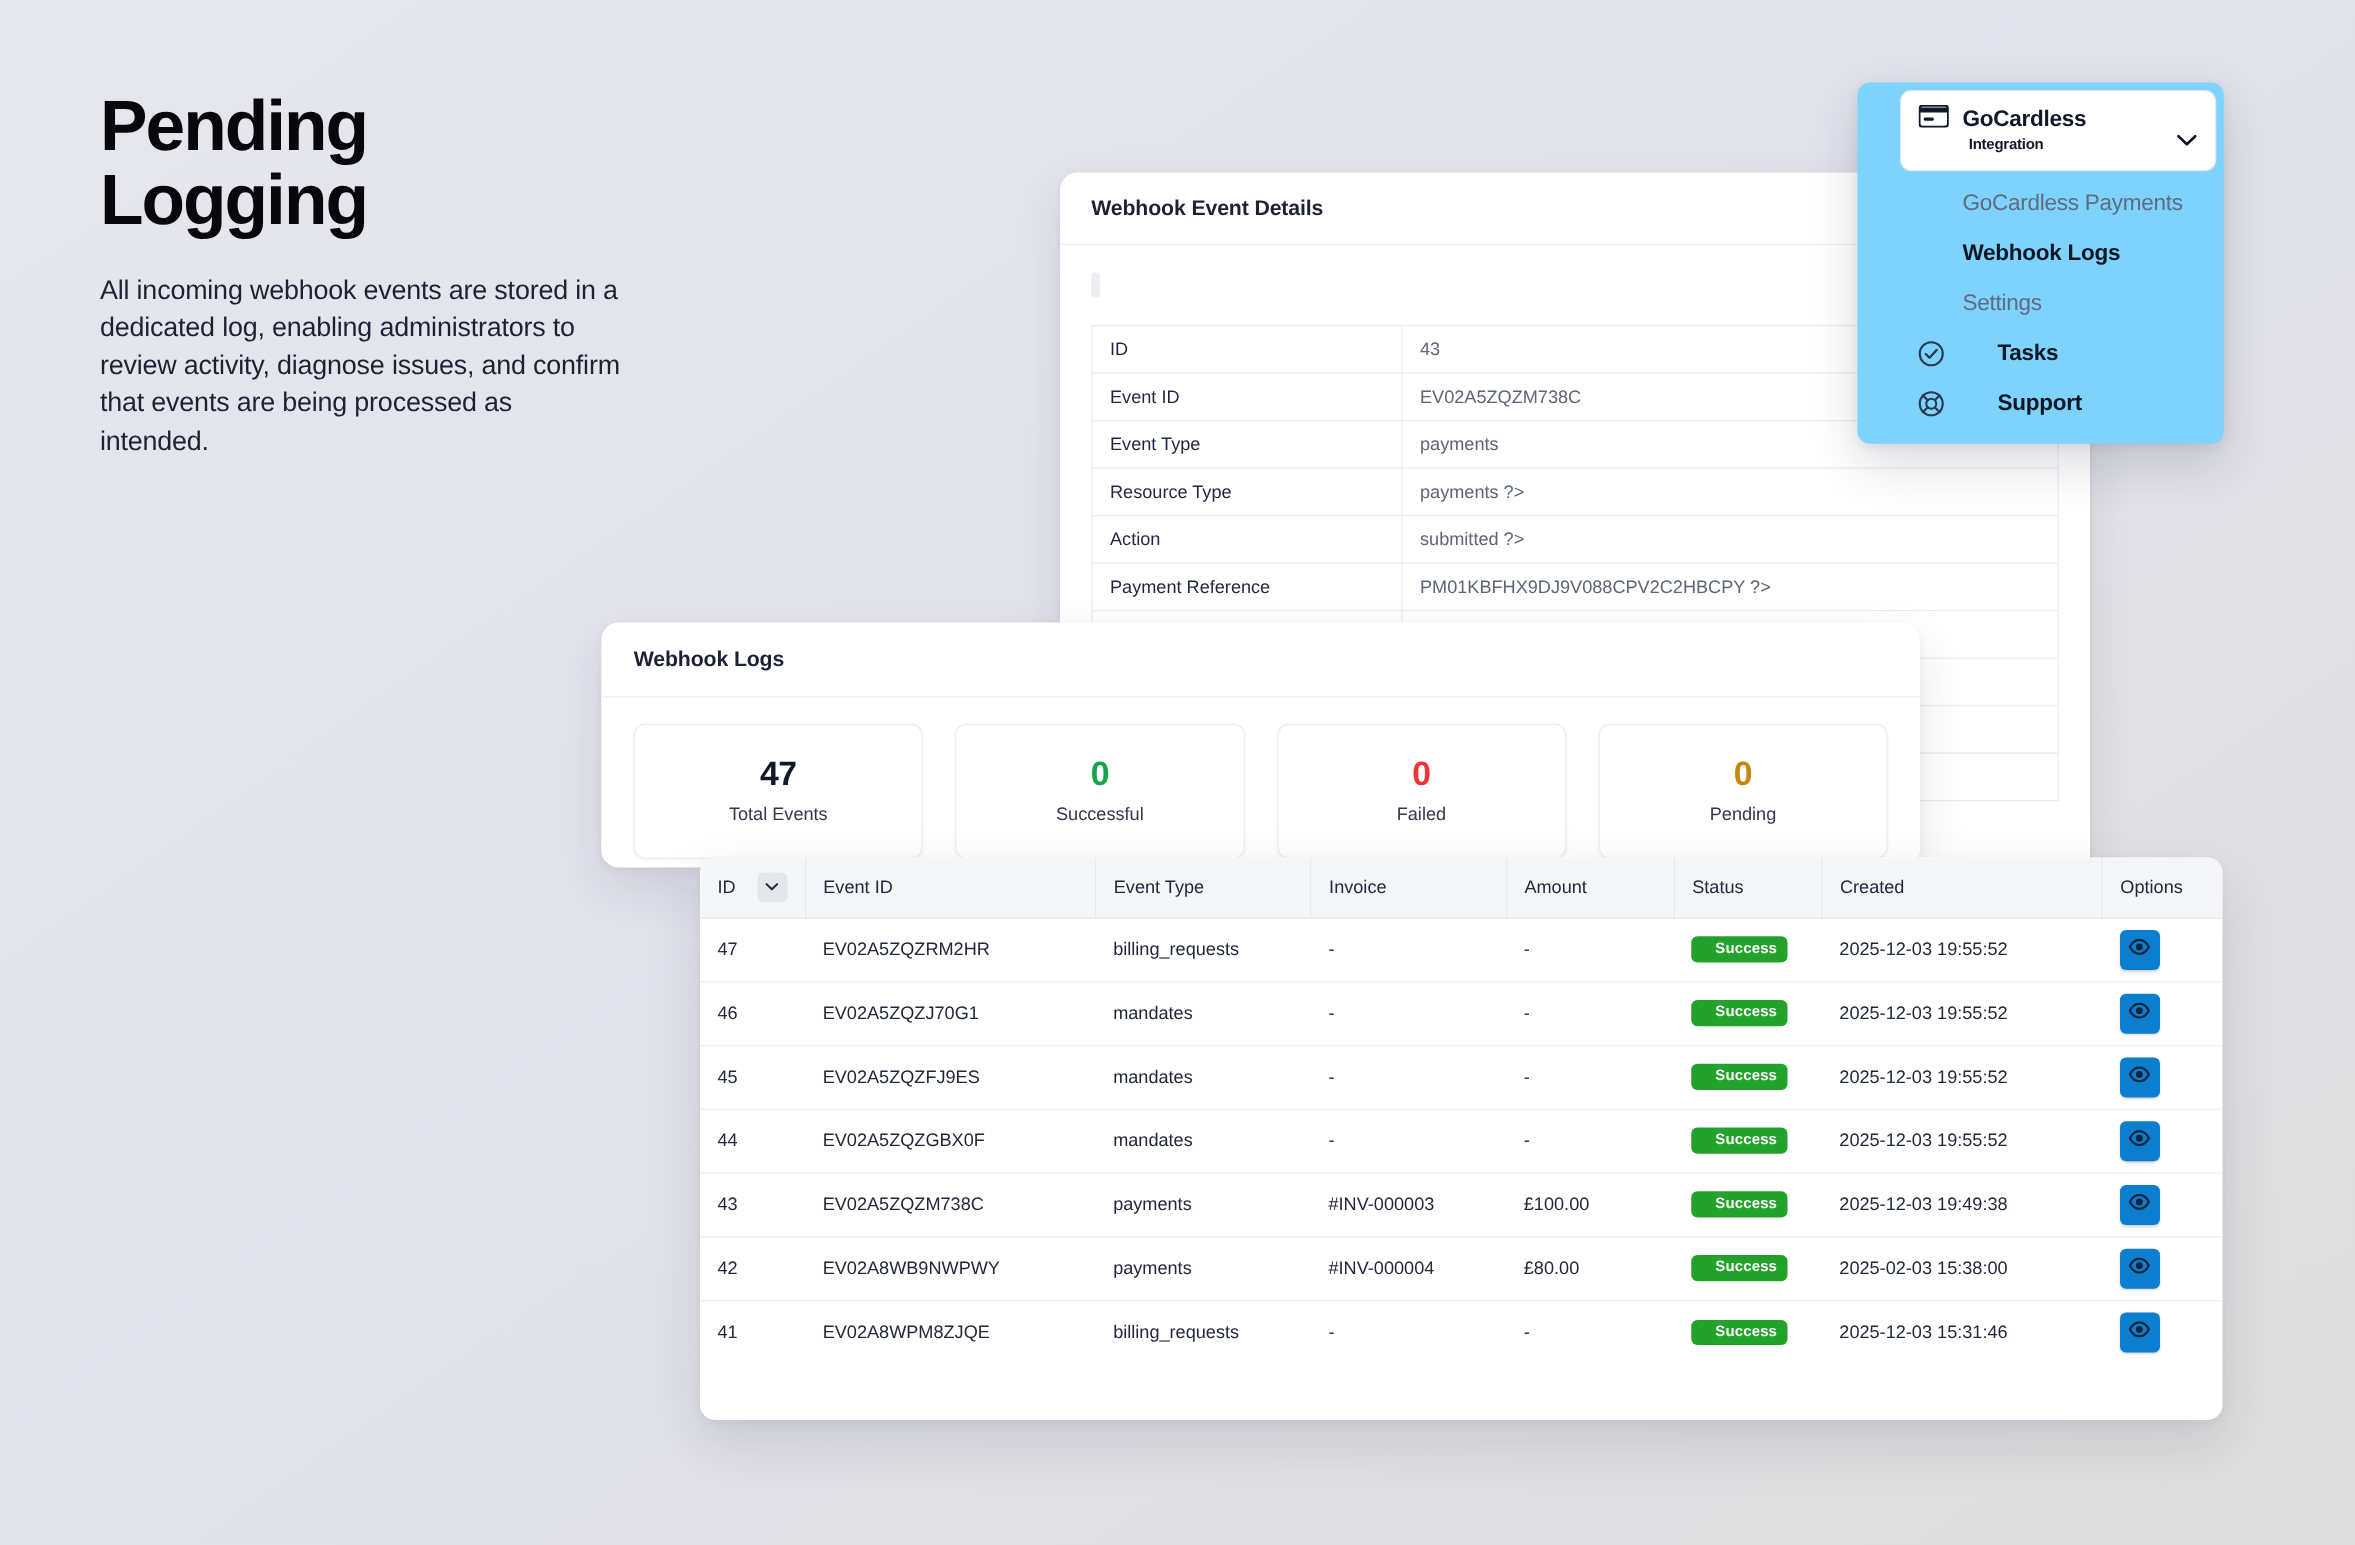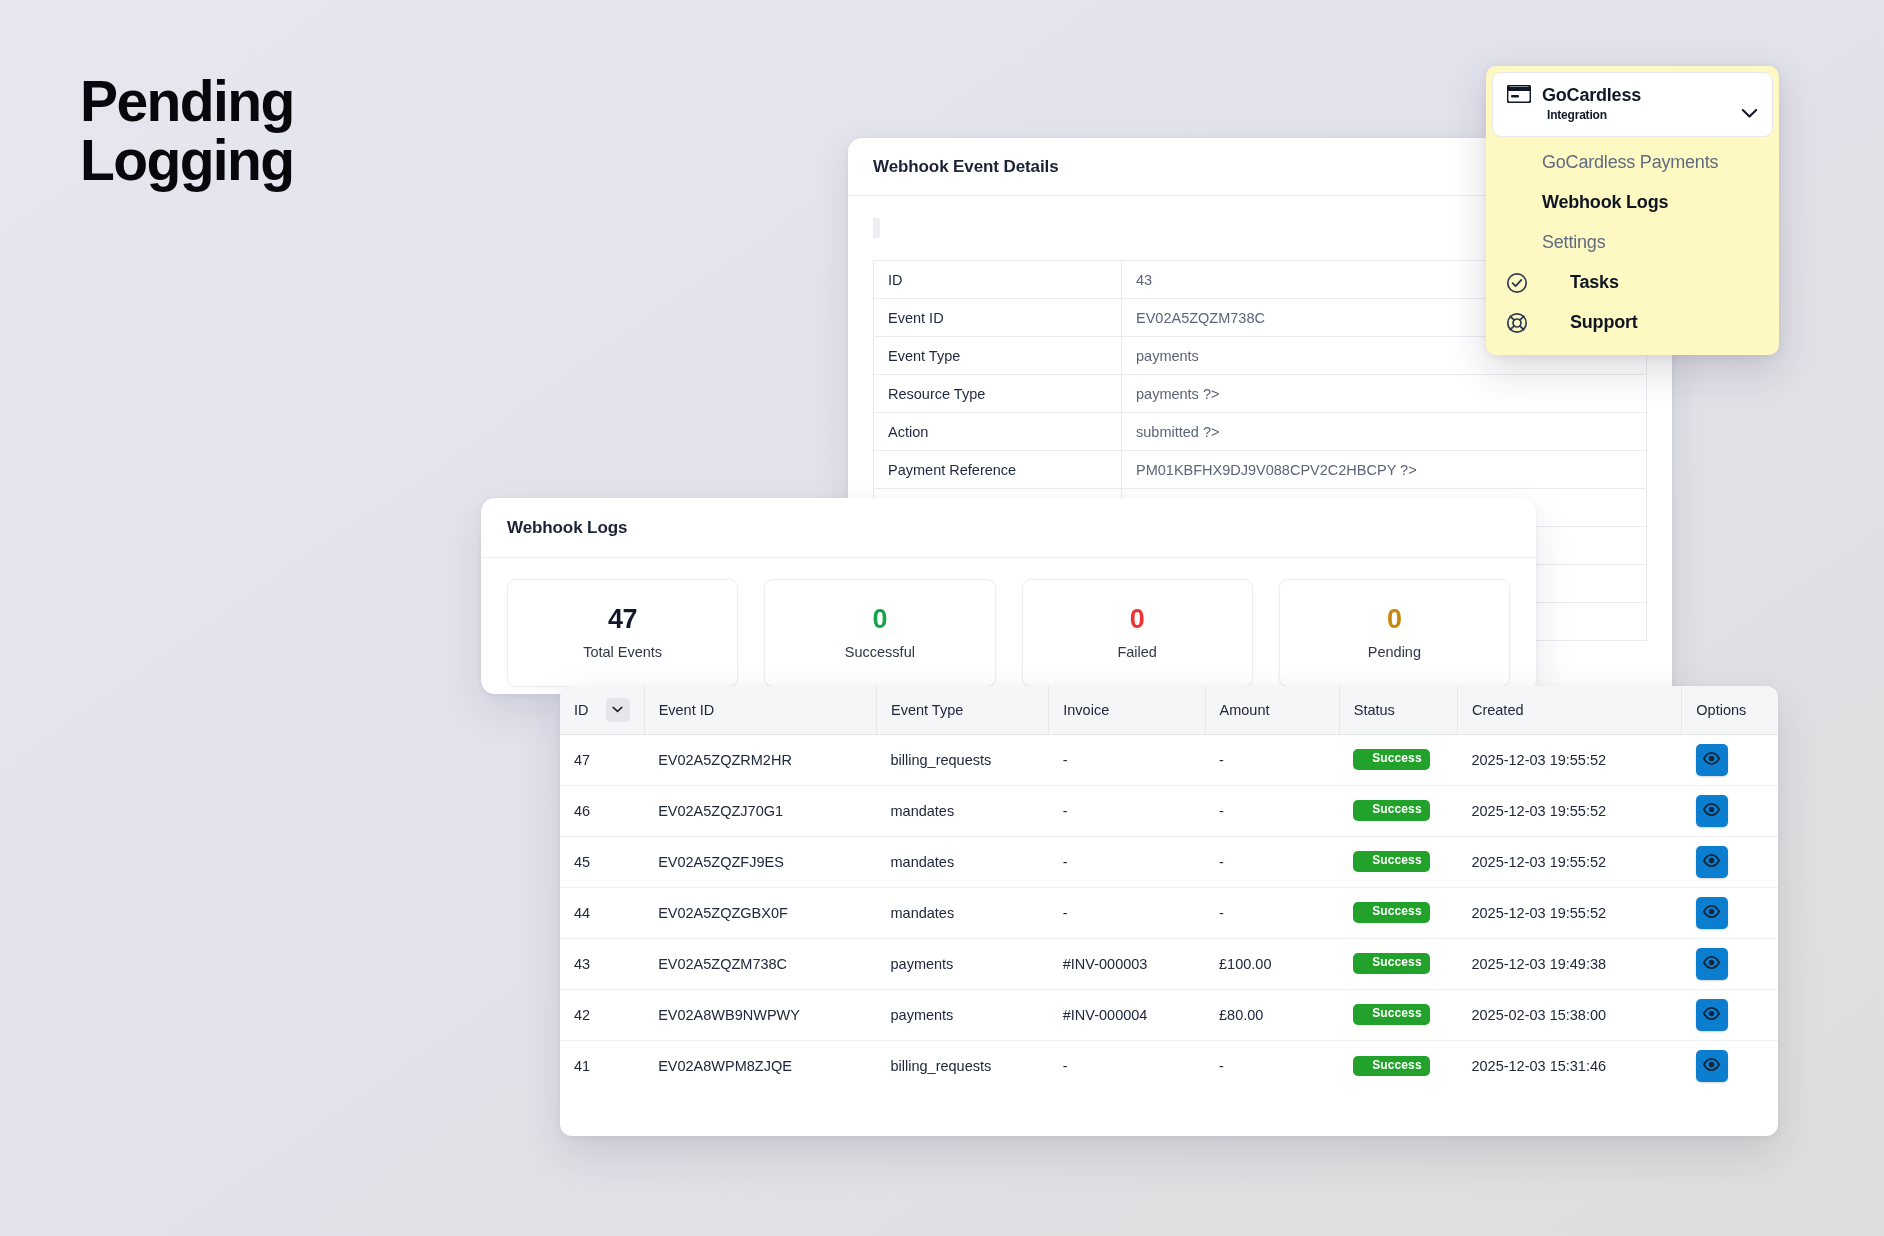--- a/index.html
+++ b/index.html
@@ -89,25 +89,26 @@
   }
   table.kv td.k { width: 248px; color: #1f2740; }
   table.kv td.v { color: #5c6478; }
 
   
   .nav-dropdown {
     position: absolute;
     left: 1486px;
     top: 66px;
     width: 293px;
-    background: #fef9c3;
+    background: #7dd3fc;
     border-radius: 10px;
     box-shadow: 0 16px 40px rgba(35,40,70,0.16), 0 2px 8px rgba(35,40,70,0.08);
     padding-bottom: 12px;
     z-index: 40;
+    padding-left: 28px;
   }
   .nav-trigger {
     background: #ffffff;
     border: 1px solid #e6e8ed;
     border-radius: 9px;
     margin: 6px;
     padding: 11px 14px 12px 14px;
     position: relative;
   }
   .nav-trigger-line1 {
@@ -288,20 +289,21 @@
   }
 </style>
 </head>
 <body>
 
 <div class="copy-block">
   <h1 class="copy-title">
     <span>Pending</span><br>
     <span>Logging</span>
   </h1>
+  <p class="copy-body">All incoming webhook events are stored in a dedicated log, enabling administrators to review activity, diagnose issues, and confirm that events are being processed as intended.</p>
 </div>
 
 <div class="details-panel">
   <div class="details-header">
     <span class="details-header-title">Webhook Event Details</span>
   </div>
   <div class="details-body">
     <div class="details-stub"></div>
     <table class="kv">
       <tbody id="details-rows">

